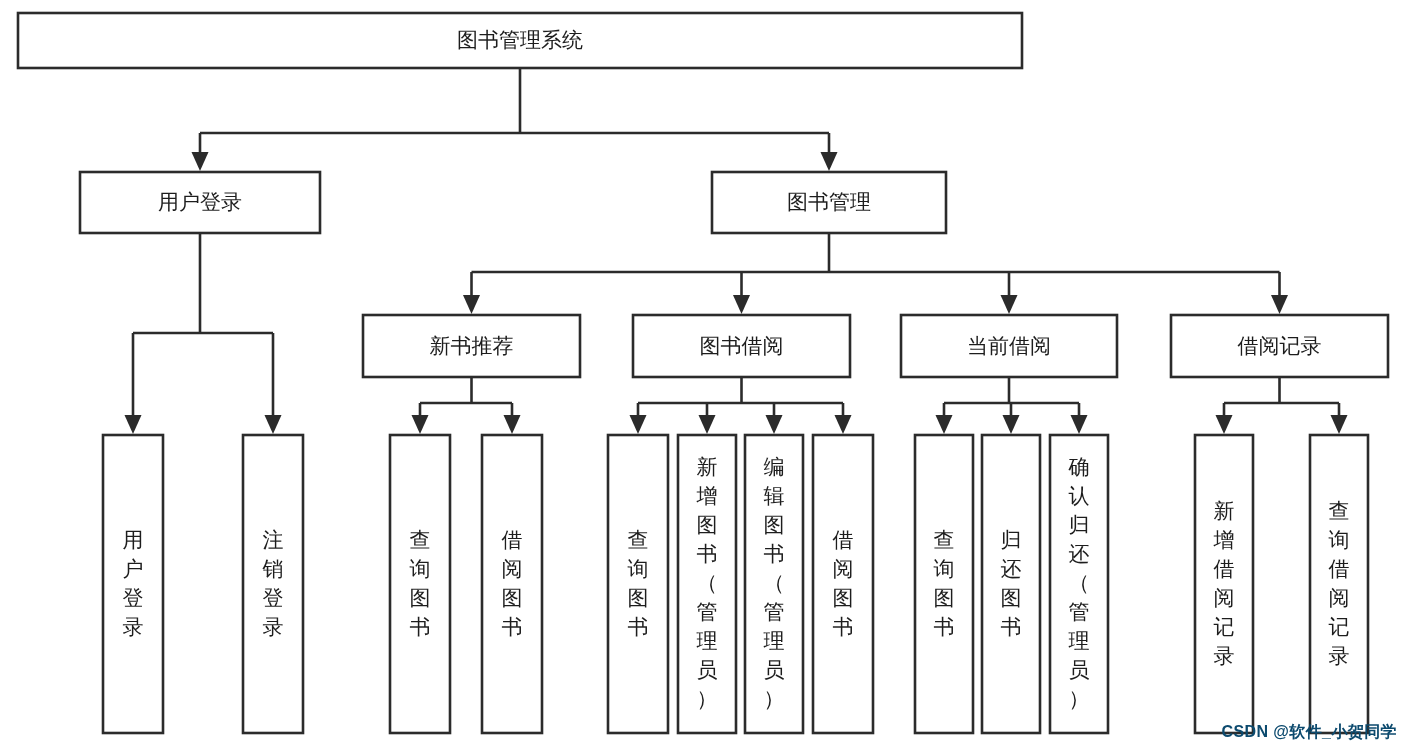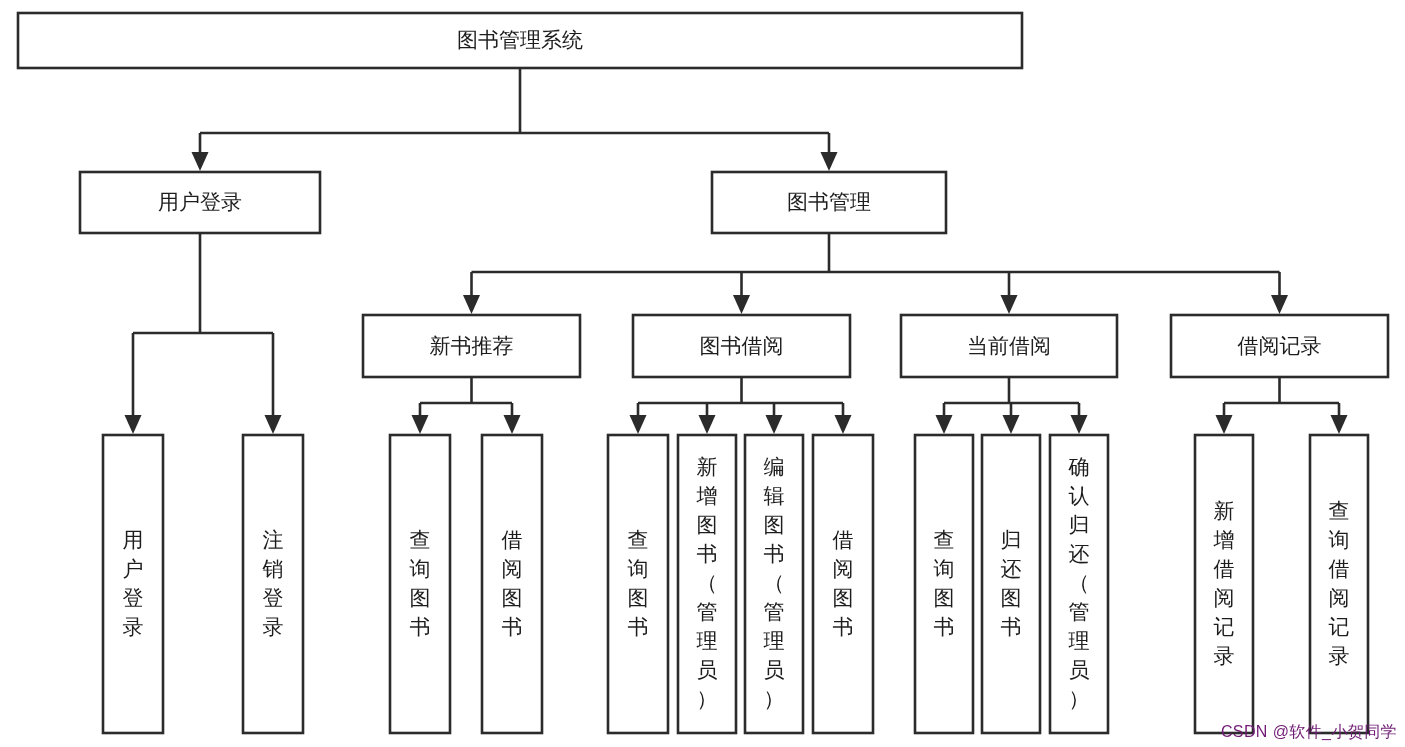--- a/index.html
+++ b/index.html
@@ -55,24 +55,25 @@
     font-size: 21px;
     fill: #1d1d1d;
     text-anchor: middle;
   }
   .watermark {
     position: absolute;
     right: 8px;
     bottom: 4px;
     font-family: "Liberation Sans", "DejaVu Sans", sans-serif;
     font-size: 16px;
-    color: #701a75;
+    color: #0c4a6e;
     white-space: nowrap;
     letter-spacing: 0.4px;
     pointer-events: none;
+    font-weight: bold;
   }
 </style>
 </head>
 <body>
 
 <div id="diagram-root">
   <svg id="tree" viewBox="0 0 1405 747">
     <g id="edges-layer">
         <path d="M 520 68 L 520 133" class="edge"></path>
         <path d="M 200 133 L 829 133" class="edge"></path>

